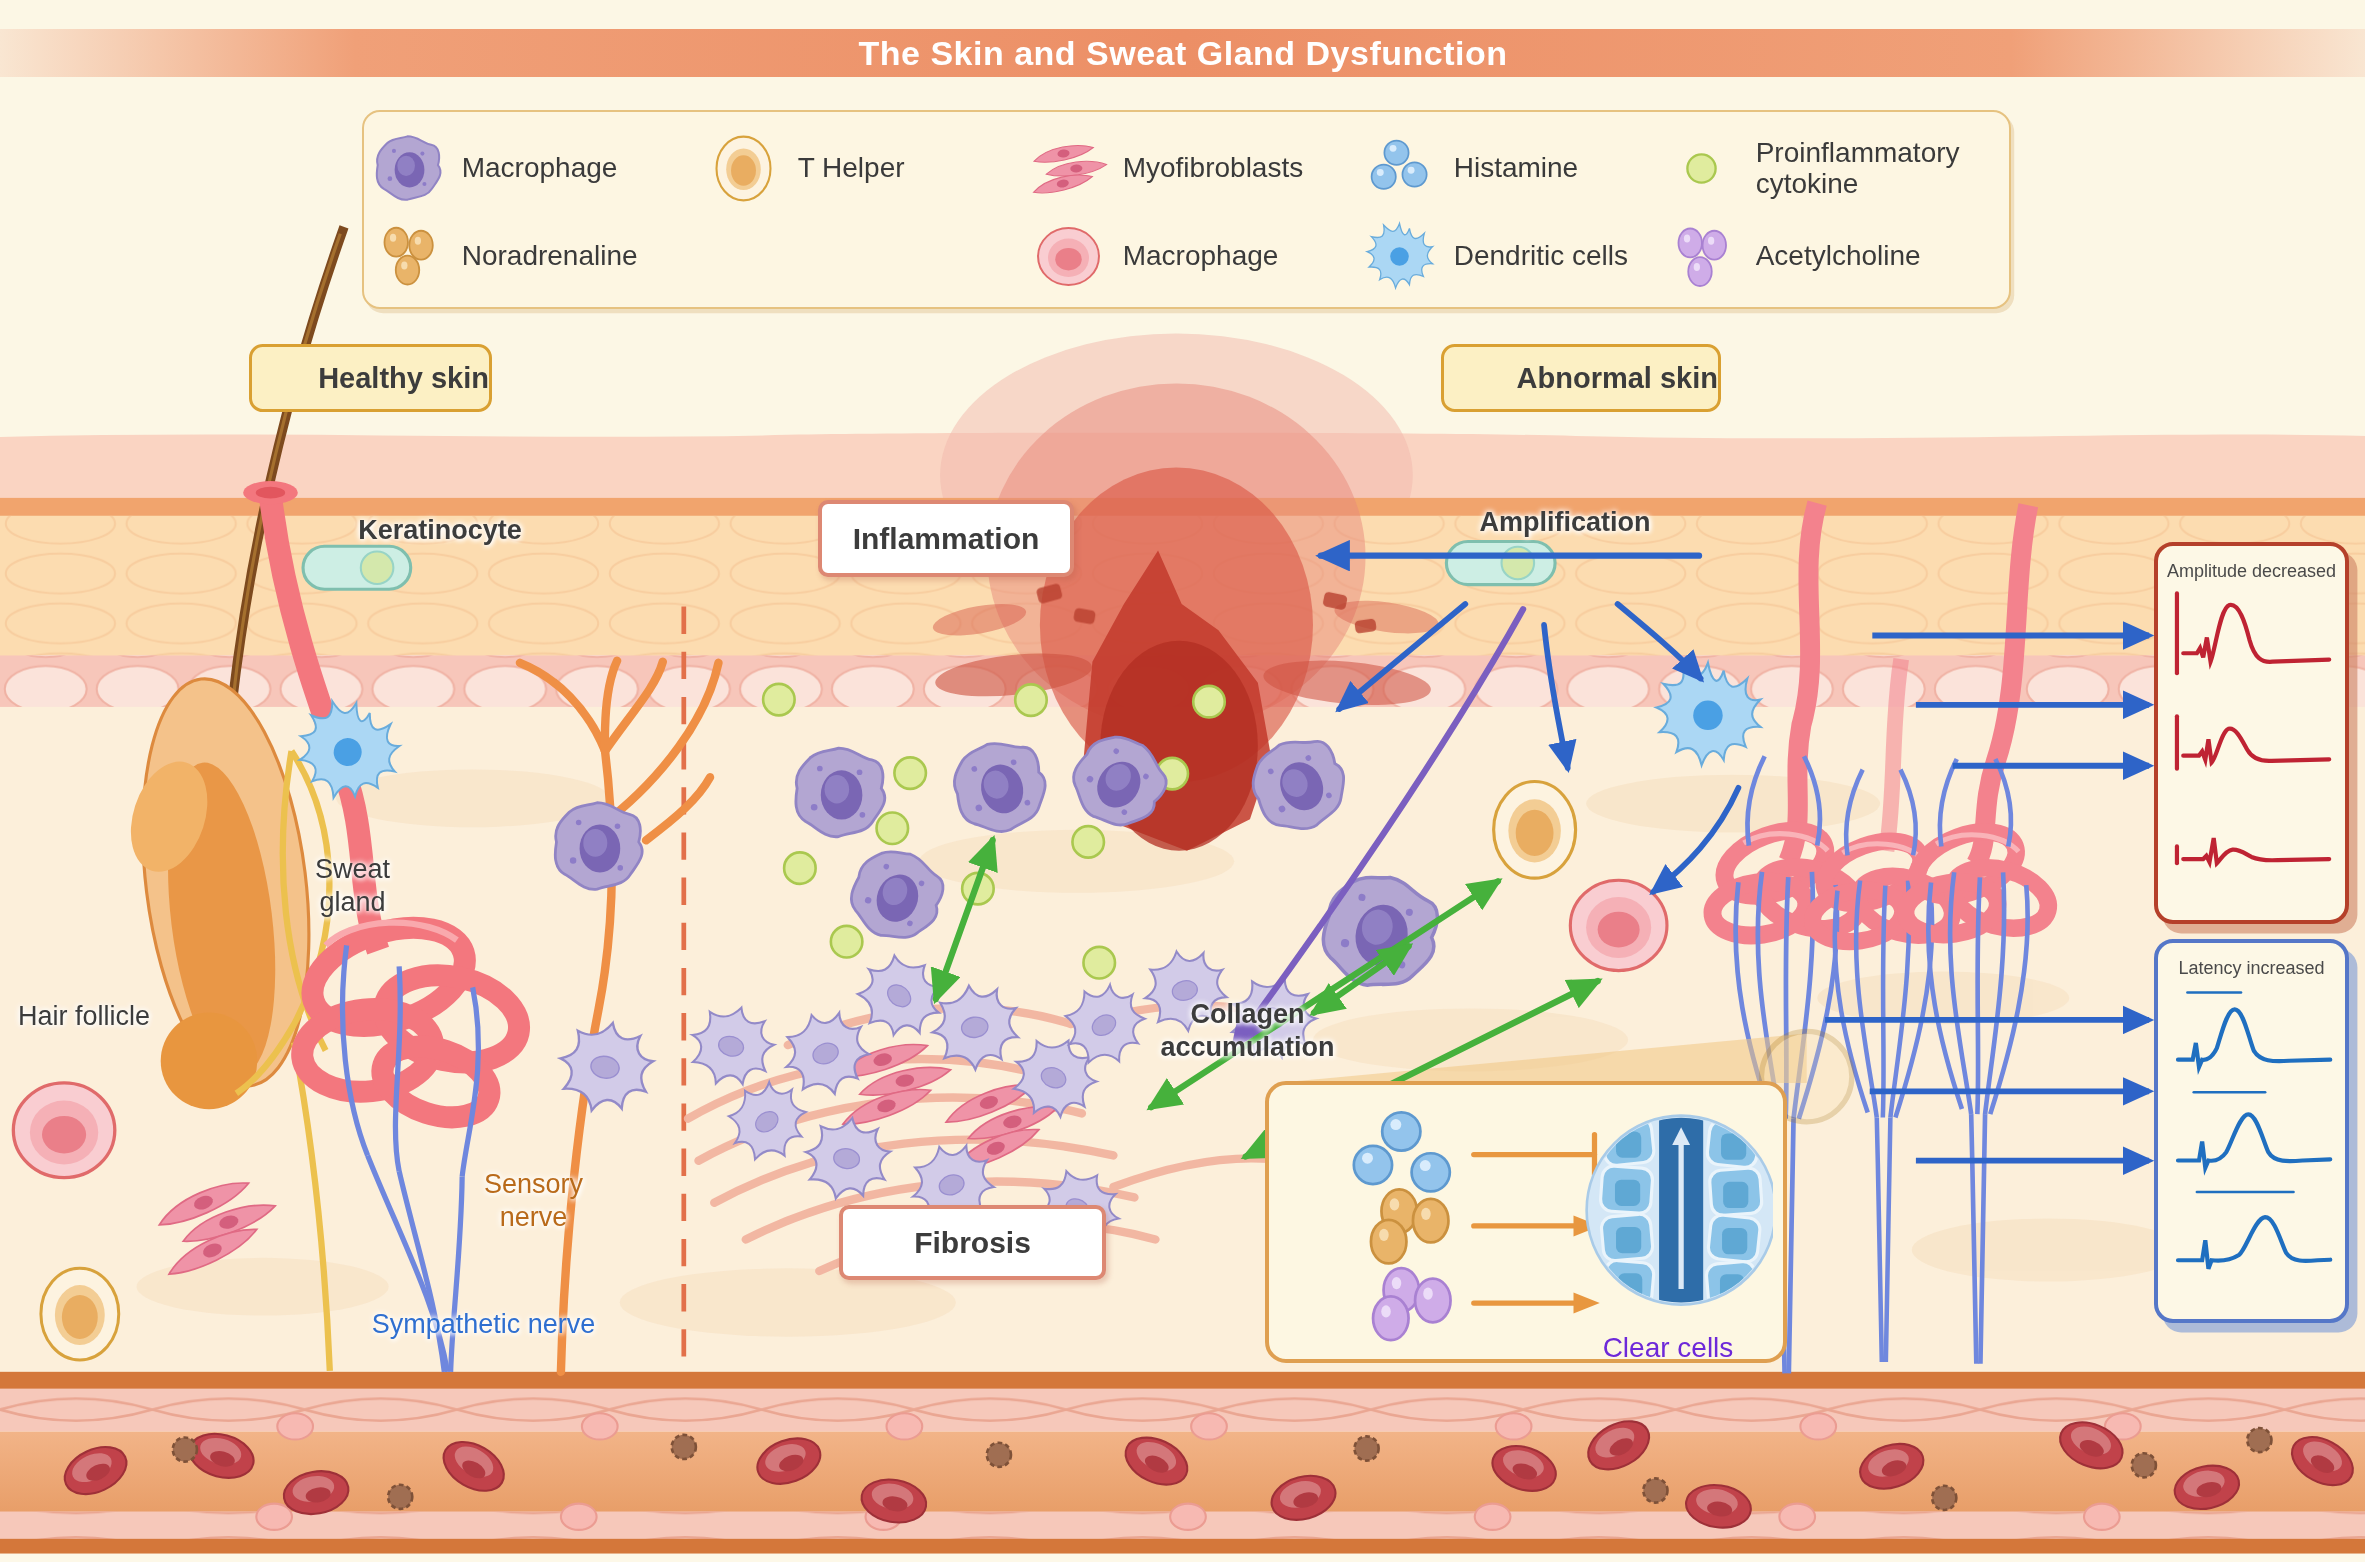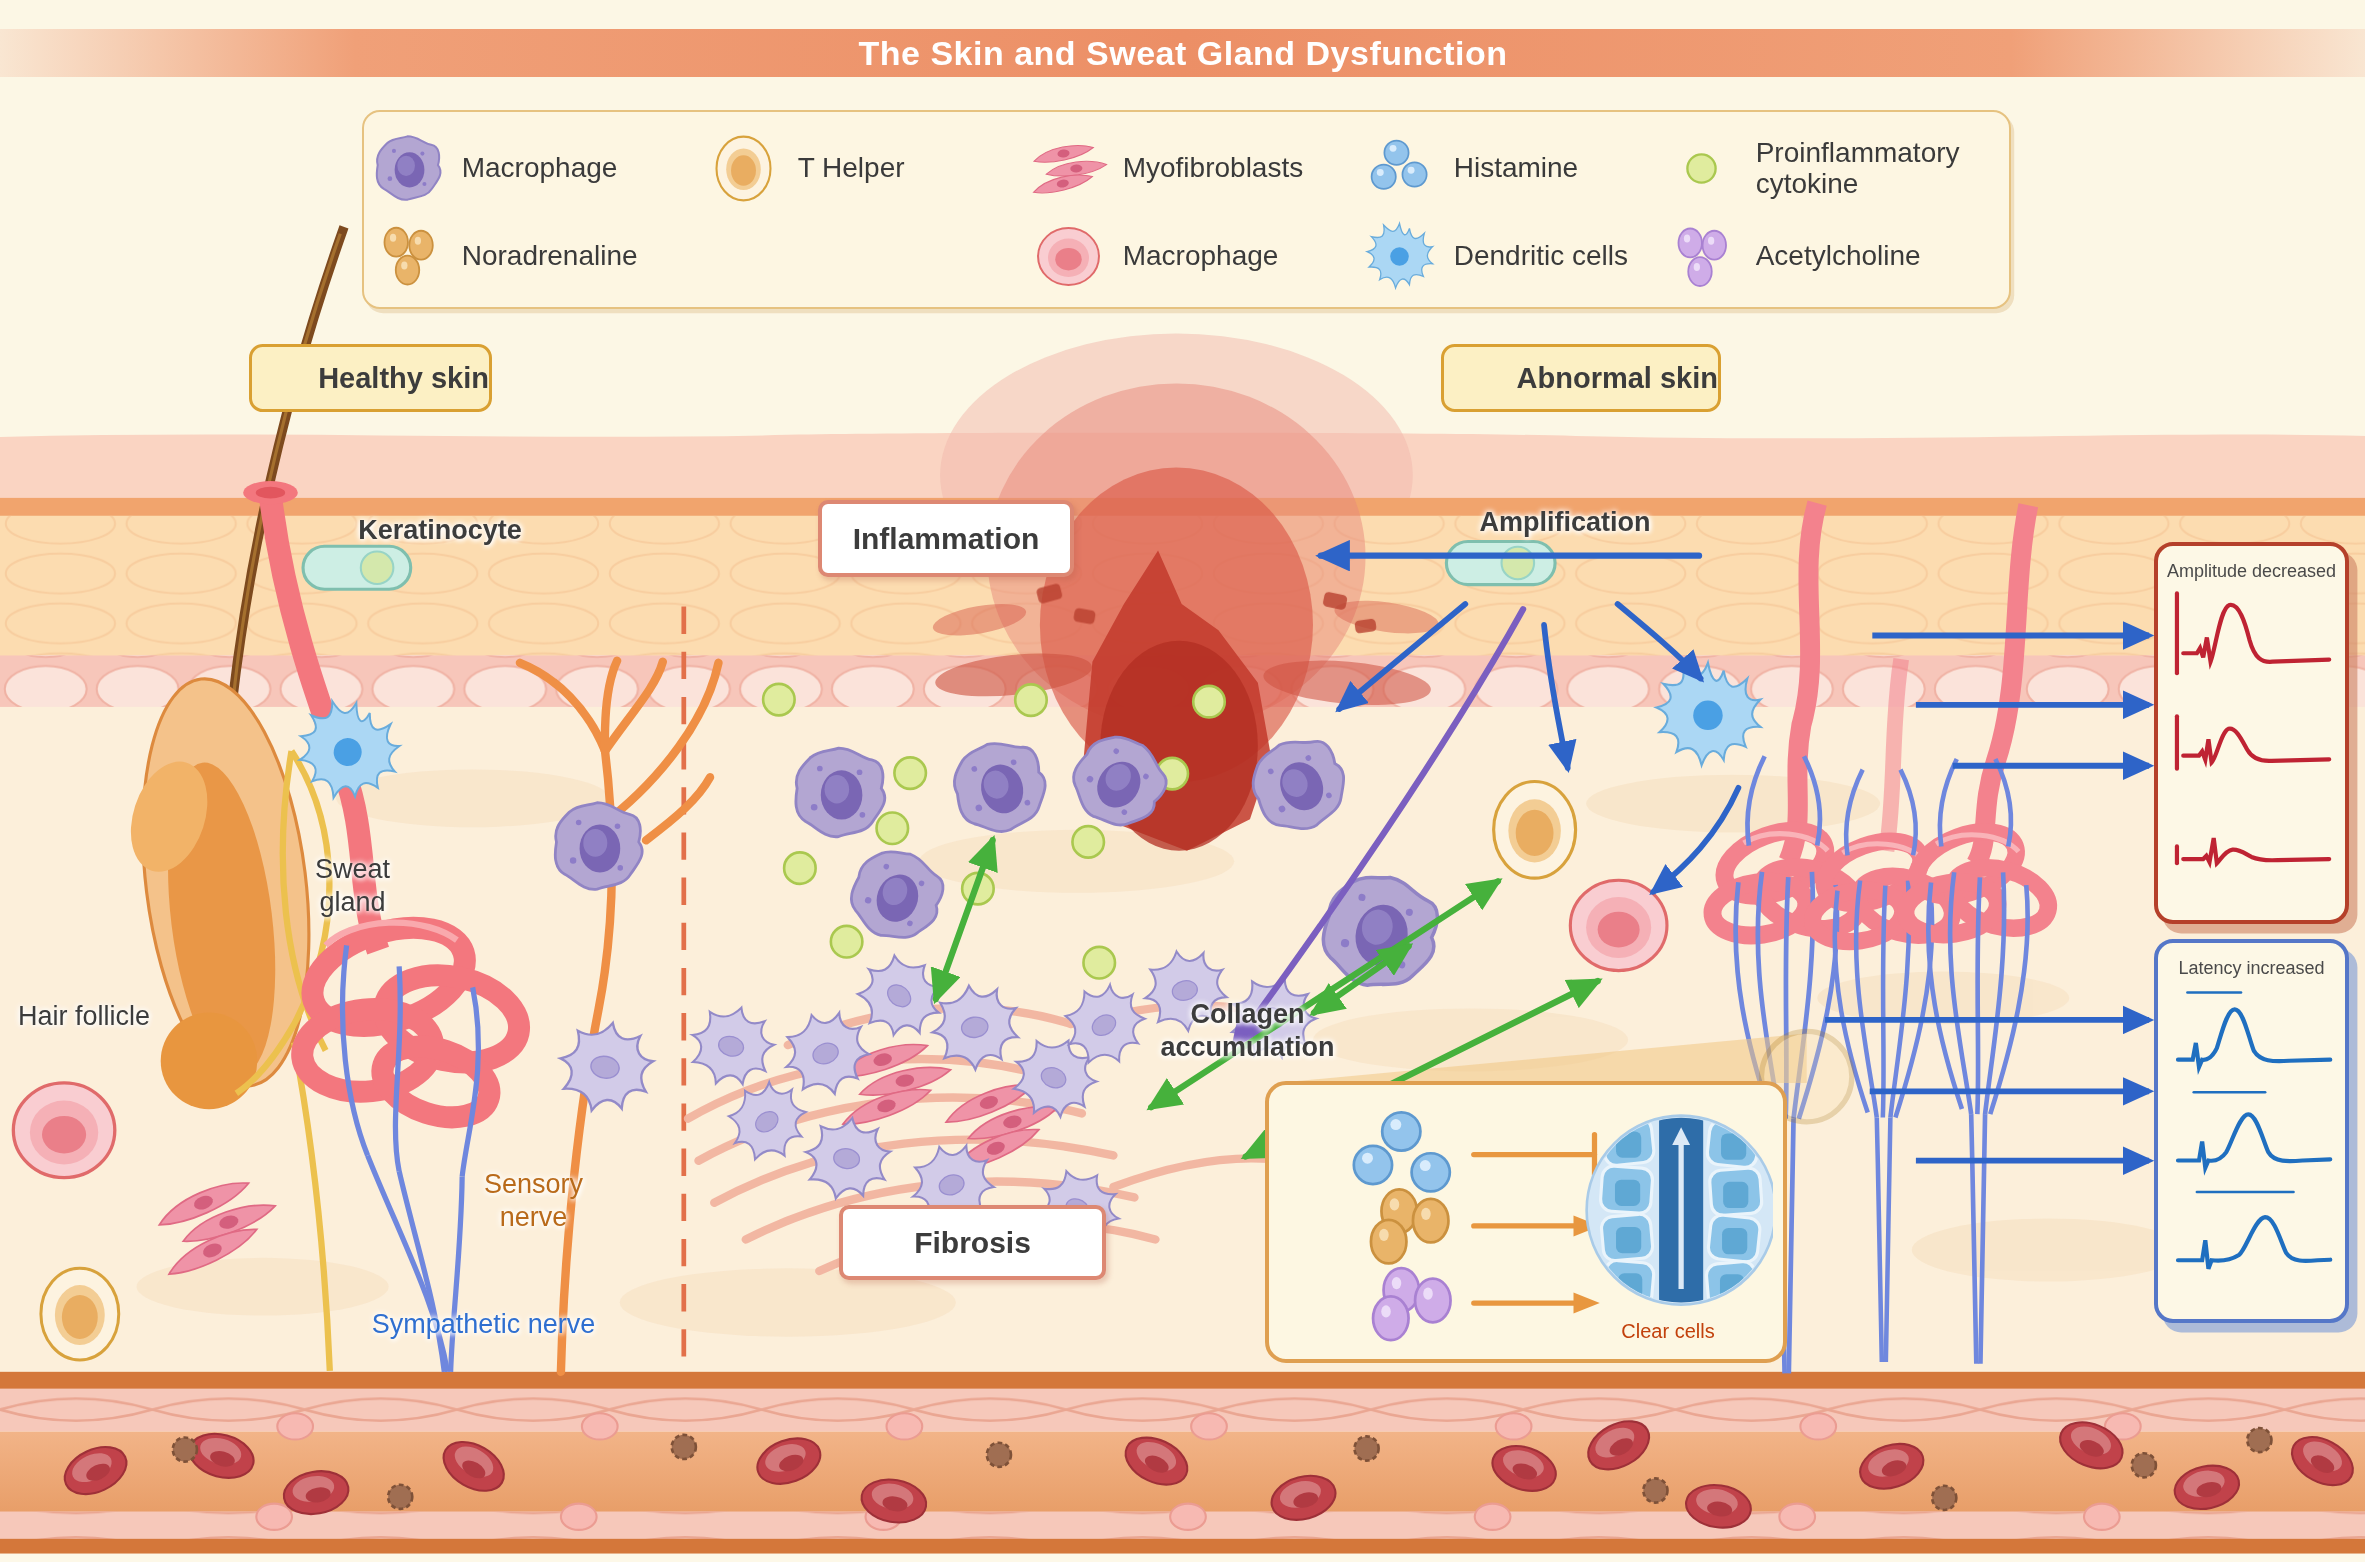--- a/index.html
+++ b/index.html
@@ -21,22 +21,22 @@
   .lbl{position:absolute;color:#3c3c3c;font-size:27px;line-height:1.22;text-align:center;
     text-shadow:0 0 6.3px #fff,0 0 6.3px #fff,1.1px 1.1px 4.2px #fff;}
   .bold{font-weight:700;}
   .resultbox{position:absolute;width:187px;background:#fdf8e6;border-radius:19px;}
   .amp{border:4.2px solid #b5402a;box-shadow:8.4px 9.5px 0 rgba(205,130,100,.6);}
   .lat{border:4.2px solid #5577c8;box-shadow:8.4px 9.5px 0 rgba(140,165,215,.7);}
   .resultbox .rtitle{margin:13.7px 5.3px 0 5.3px;text-align:center;font-size:18px;color:#4a4a4a;line-height:1.25;}
   .clearbox{position:absolute;left:1265px;top:1081px;width:514px;height:274px;background:#fdf7e2;
     border:4.7px solid #df9f50;border-radius:21px;}
   .clearbox svg{position:absolute;left:0;top:0;}
-  .clearlbl{position:absolute;left:294px;top:235px;width:210px;text-align:center;
-    font-size:20px;color:#c2410c;}
+  .clearlbl{position:absolute;left:294px;top:247px;width:210px;text-align:center;
+    font-size:28px;color:#6d28d9;}
 </style>
 </head>
 <body>
 
 <div class="stage">
 
 <svg class="art" width="2366" height="1563" viewBox="0 0 4505 2976">
   <defs>
     <marker id="mBlue" markerUnits="strokeWidth" markerWidth="6" markerHeight="5" refX="4.6" refY="2.5" orient="auto-start-reverse">
       <path d="M0,0 L5.5,2.5 L0,5 Z" fill="#2e64c8"></path>

